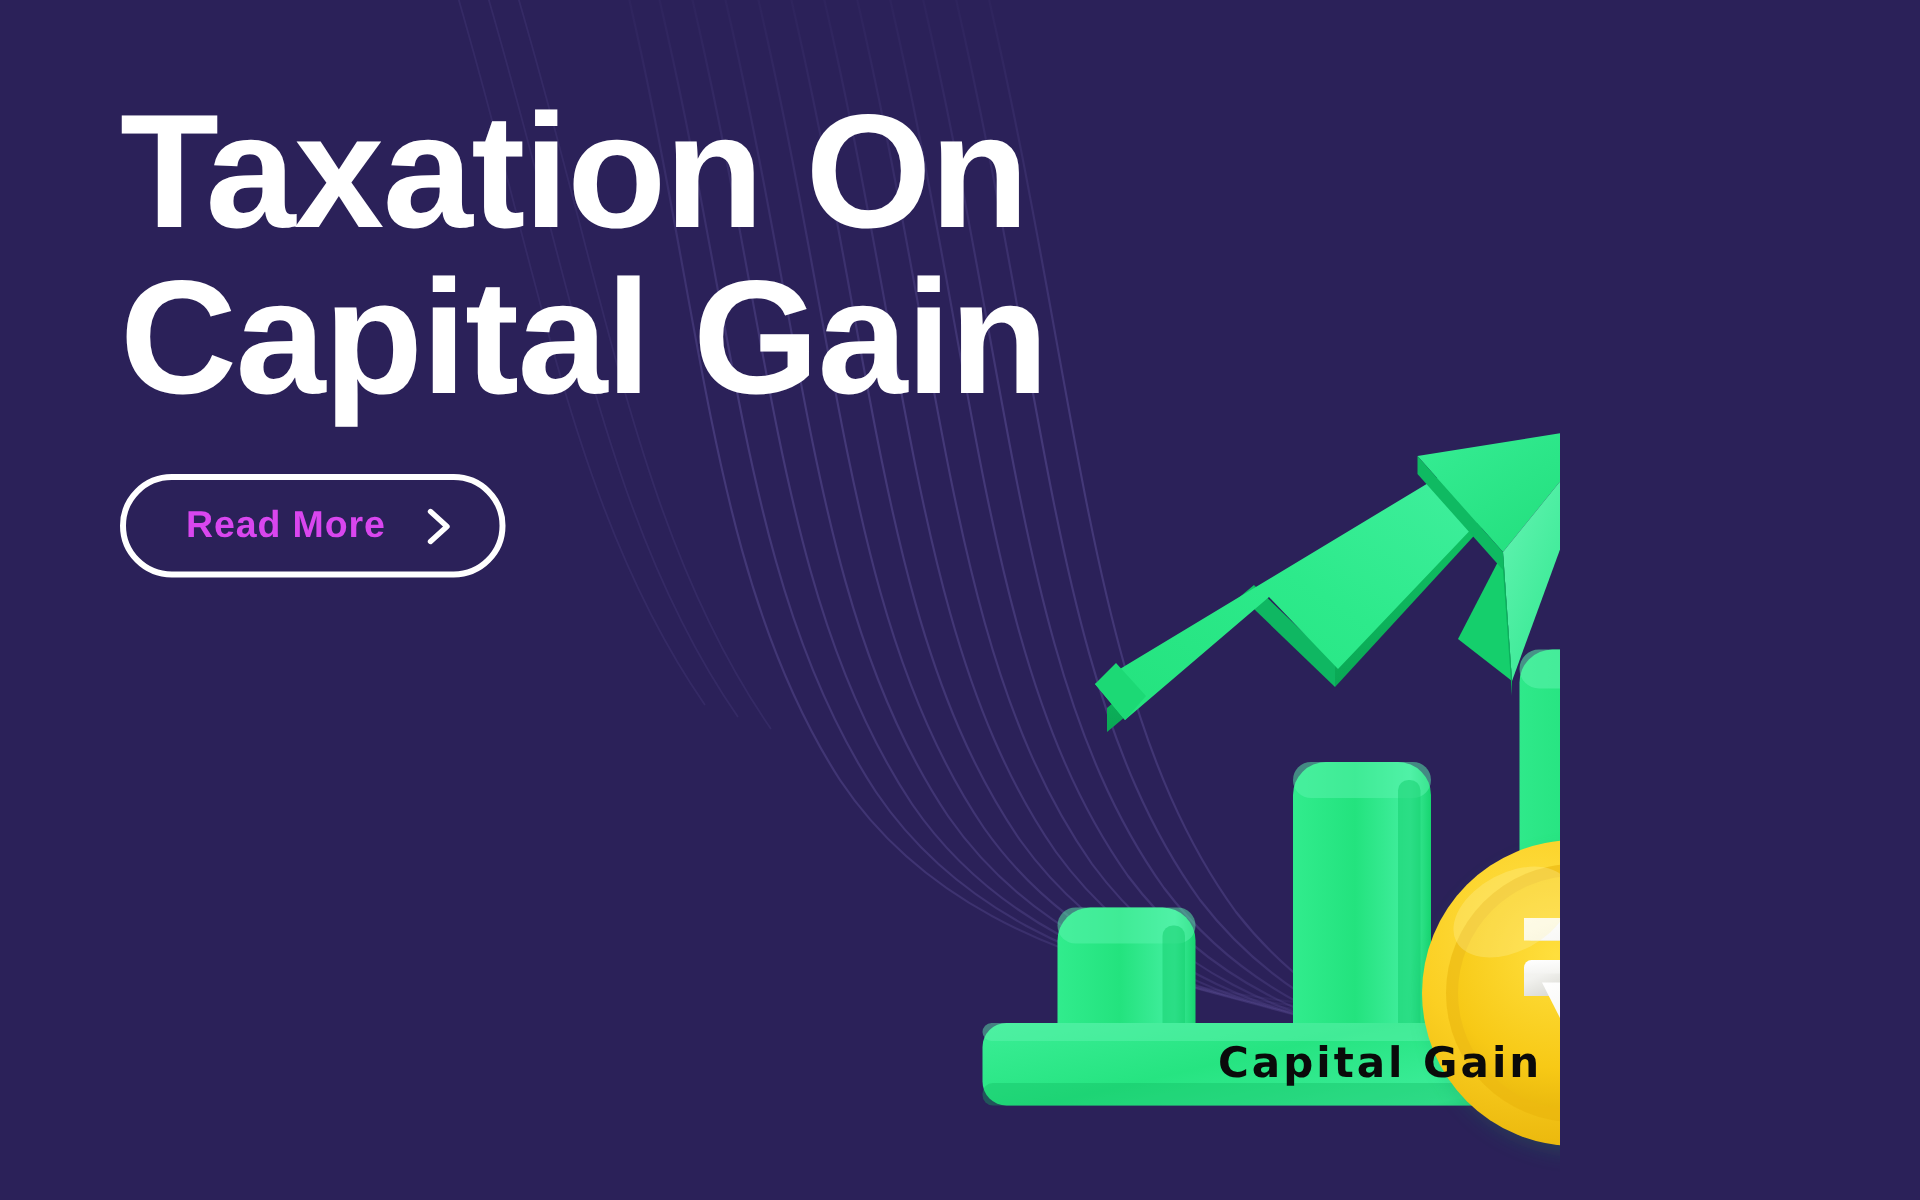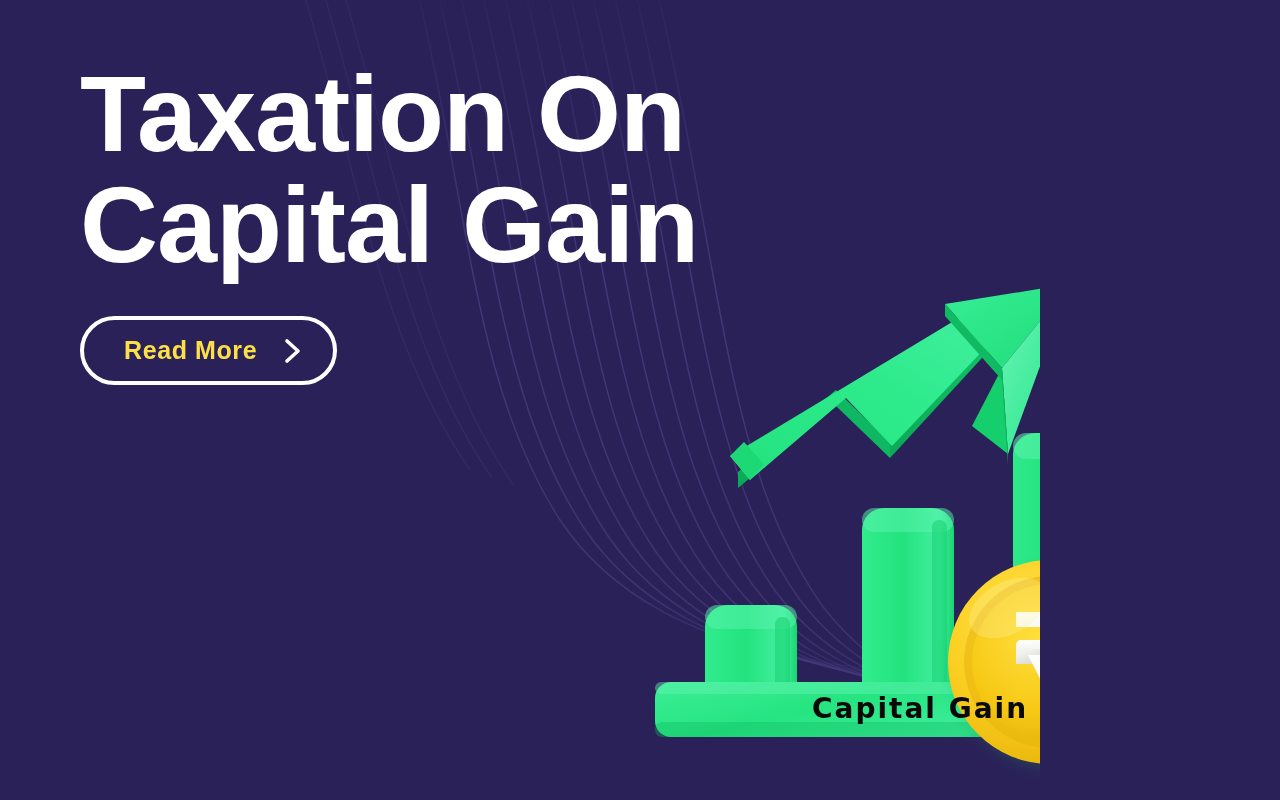--- a/index.html
+++ b/index.html
@@ -45,21 +45,21 @@
     left:80px; top:316px;
     height:69px;
     padding:0 30px 0 40px;
     display:flex; align-items:center; gap:26px;
     border:4px solid #ffffff;
     border-radius:40px;
     background:transparent;
     cursor:pointer;
   }
   .read-more-label {
-    color:#fde047;
+    color:#d946ef;
     font-size:25px;
     font-weight:700;
     letter-spacing:0.6px;
     white-space:nowrap;
   }
   .chev { width:20px; height:26px; display:block; }
 
   
   .arrow-btn {
     position:absolute;

